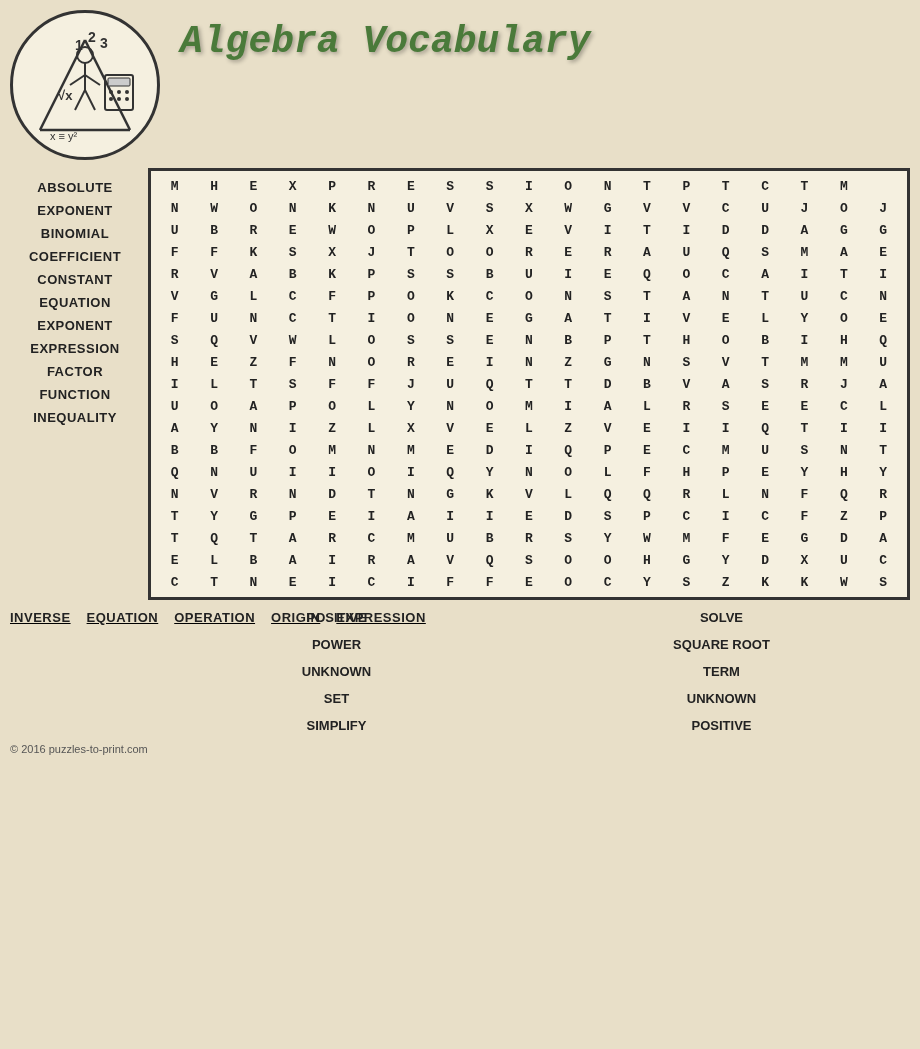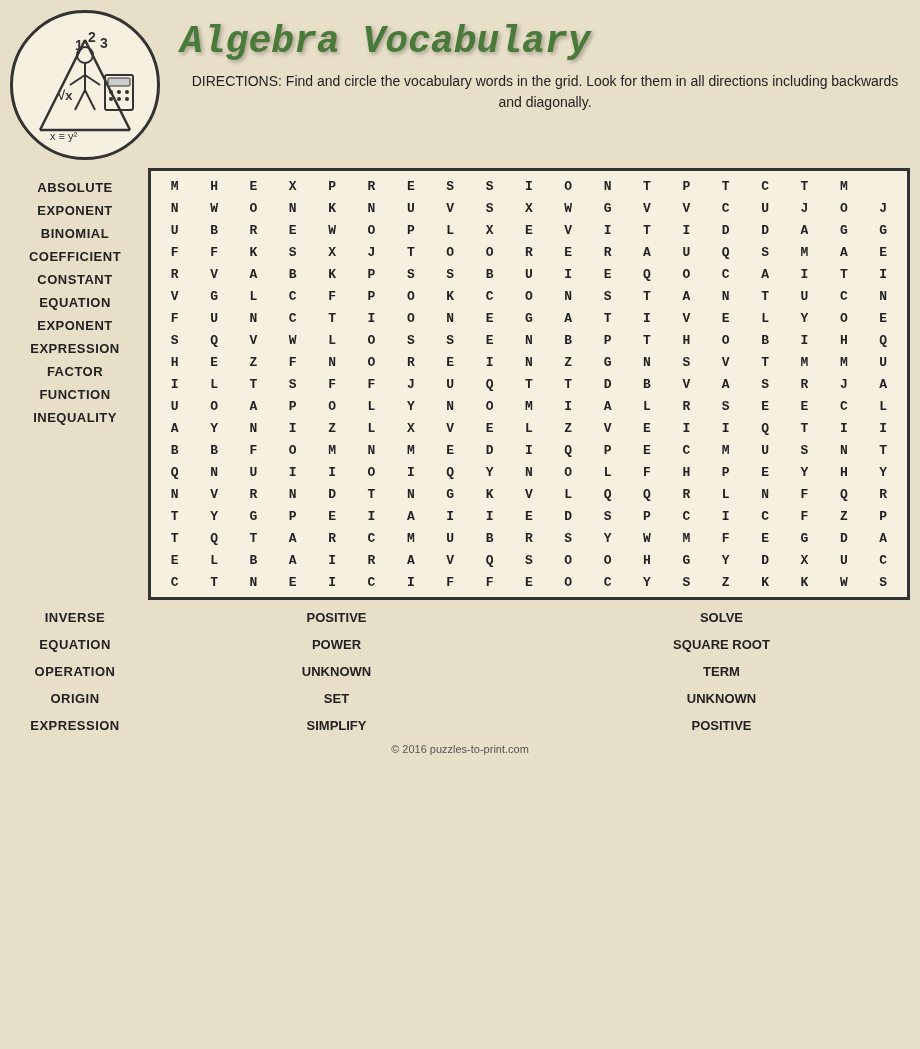--- a/index.html
+++ b/index.html
@@ -112,22 +112,23 @@
     
     .bottom-section {
       display: flex;
       margin-top: 8px;
       gap: 8px;
     }
     .bottom-left {
       width: 130px;
       flex-shrink: 0;
       display: flex;
-      flex-direction: column;
-      gap: 8px;
+      flex-direction: row;
+      gap: 16px;
+      text-decoration: underline;
     }
     .bottom-middle {
       flex: 1;
       display: flex;
       flex-direction: column;
       gap: 8px;
       align-items: center;
     }
     .bottom-right {
       flex: 1;
@@ -137,21 +138,21 @@
       align-items: center;
     }
     .bottom-word {
       font-size: 13px;
       font-weight: bold;
       color: #222;
       text-align: center;
       padding: 2px 0;
     }
     .footer-text {
-      text-align: center;
+      text-align: left;
       font-size: 11px;
       color: #555;
       margin-top: 8px;
     }
   </style>
 </head>
 <body>
 
 <div class="page">
 
@@ -183,21 +184,20 @@
         <circle cx="107" cy="72" r="2" fill="#333"></circle>
         <circle cx="91" cy="79" r="2" fill="#333"></circle>
         <circle cx="99" cy="79" r="2" fill="#333"></circle>
         <circle cx="107" cy="79" r="2" fill="#333"></circle>
 
         <text x="30" y="120" font-size="11" fill="#333">x ≡ y²</text>
       </svg>
     </div>
     <div class="title-directions">
       <div class="page-title">Algebra Vocabulary</div>
-      <div class="directions-text">DIRECTIONS: Find and circle the vocabulary words in the grid. Look for them in all directions including backwards and diagonally.</div>
     </div>
   </div>
 
   <div class="main-content">
 
     <div class="word-list-left">
     <div class="word-item">ABSOLUTE</div>
         <div class="word-item">EXPONENT</div>
         <div class="word-item">BINOMIAL</div>
         <div class="word-item">COEFFICIENT</div>

